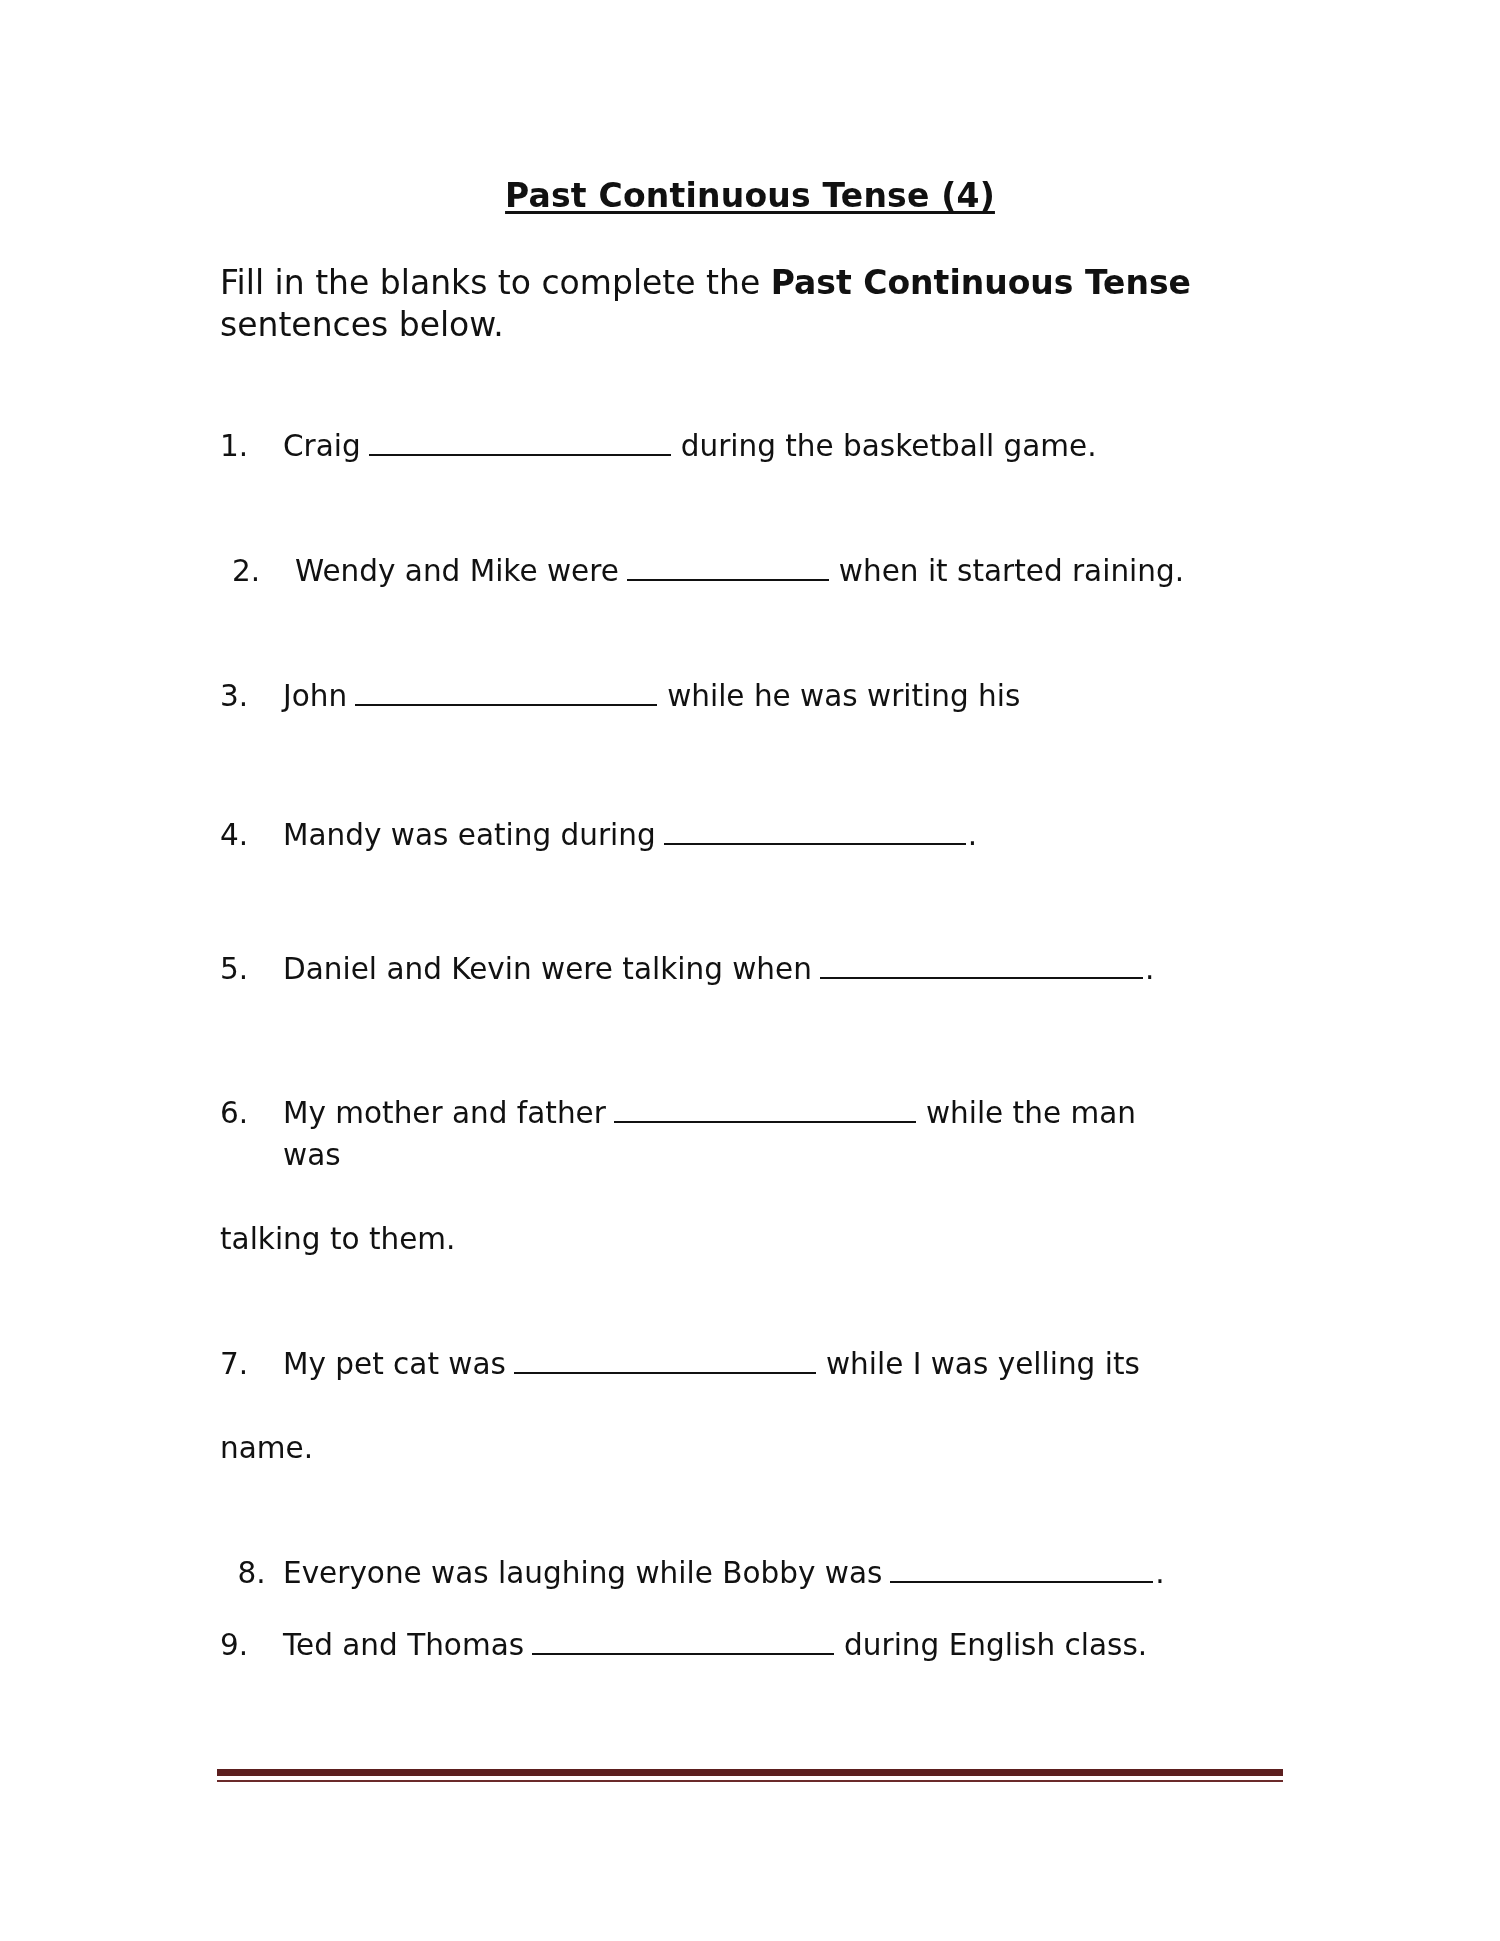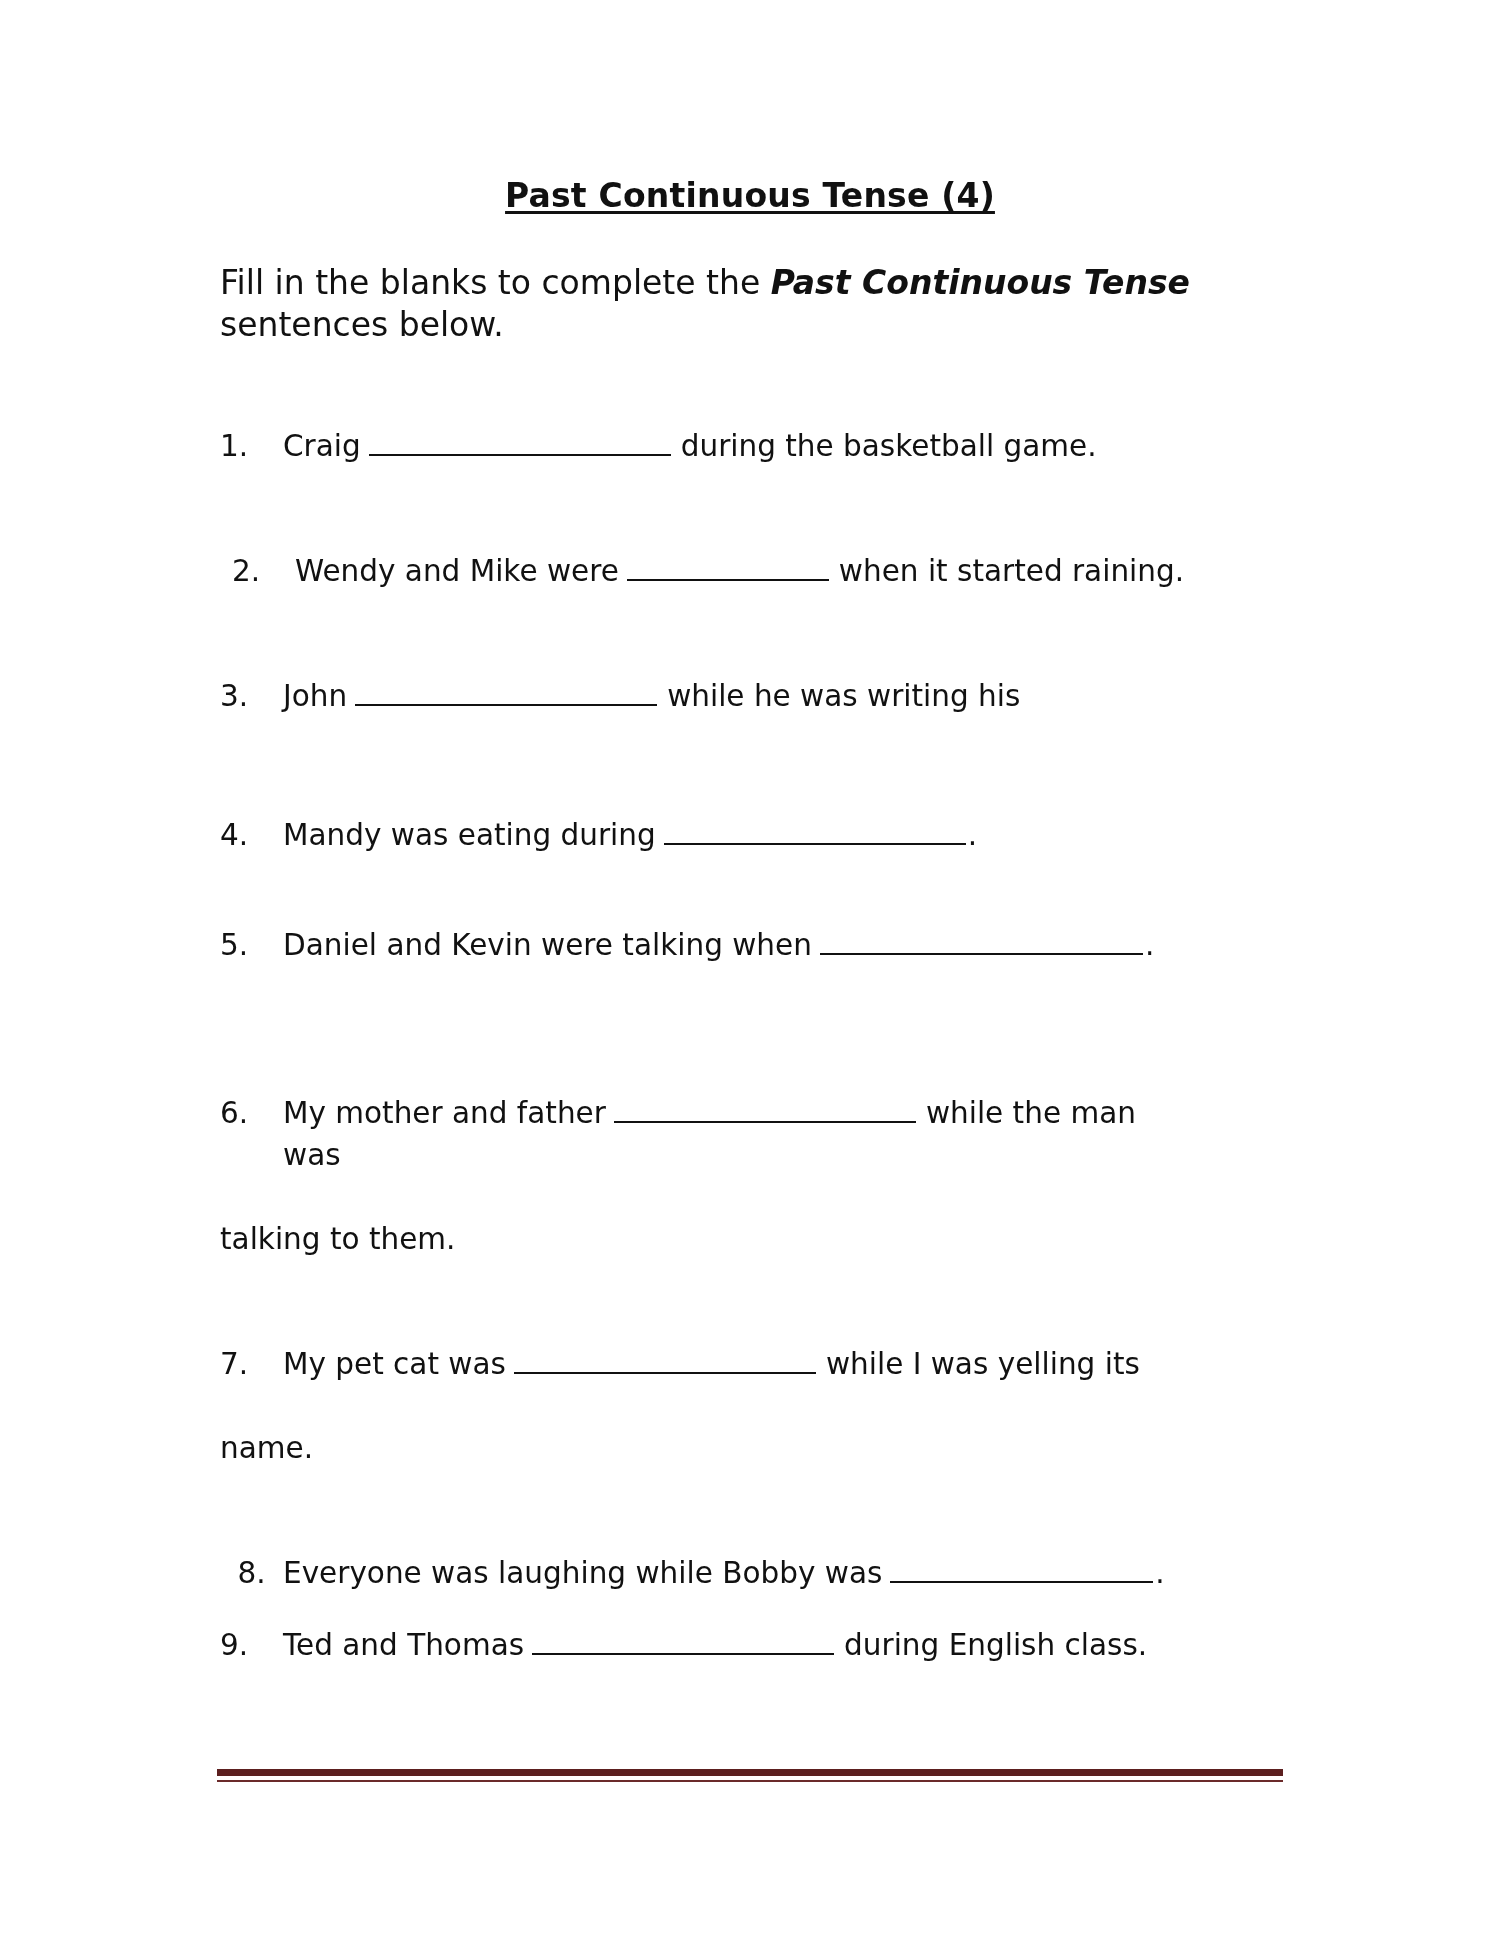--- a/index.html
+++ b/index.html
@@ -29,21 +29,21 @@
       text-decoration-thickness: 3px;
       text-underline-offset: 4px;
     }
     .intro {
       left: 220px; top: 262px;
       font-size: 33px;
       line-height: 42px;
       white-space: normal;
       width: 1080px;
     }
-    .intro b { font-weight: bold; font-style: italic; }
+    .intro b { font-weight: bold; }
     .item {
       left: 220px;
       font-size: 29.5px;
       line-height: 42px;
     }
     .num {
       display: inline-block;
       width: 63px;
     }
     .blank {
@@ -98,21 +98,21 @@
 </div>
 
 <div class="abs item" style="top:675px;">
   <span class="num">3.</span><span>John</span><span class="blank" style="width:302px;"></span><span>while he was writing his</span>
 </div>
 
 <div class="abs item" style="top:814px;">
   <span class="num">4.</span><span>Mandy was eating during</span><span class="blank end" style="width:302px;"></span><span>.</span>
 </div>
 
-<div class="abs item" style="top:924px;">
+<div class="abs item" style="top:948px;">
   <span class="num">5.</span><span>Daniel and Kevin were talking when</span><span class="blank end" style="width:323px;"></span><span>.</span>
 </div>
 
 <div class="abs item" style="top:1092px;">
   <span class="num">6.</span><span>My mother and father</span><span class="blank" style="width:302px;"></span><span>while the man</span>
   <div class="cont">was</div>
 </div>
 <div class="abs plain" style="top:1218px;text-align:center;">talking to them.</div>
 
 <div class="abs item" style="top:1343px;">

